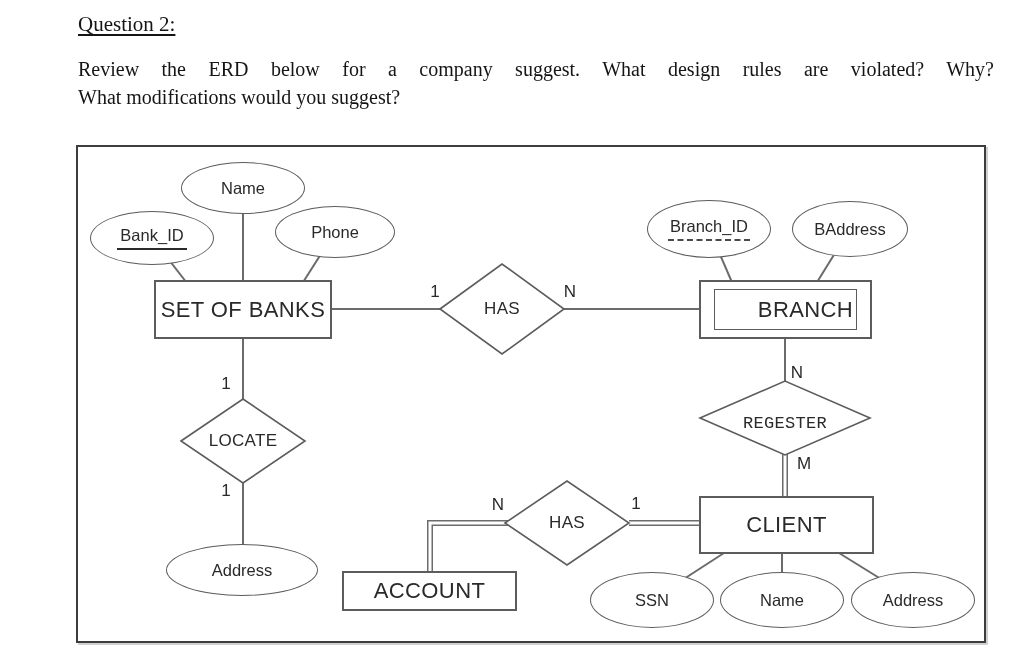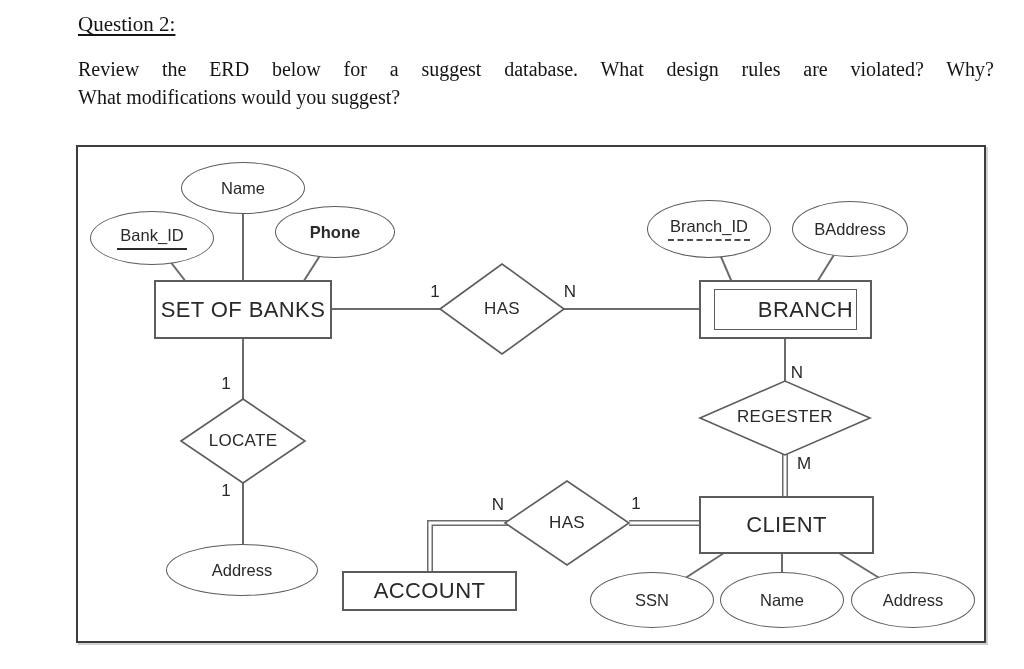--- a/index.html
+++ b/index.html
@@ -72,21 +72,21 @@
   }
   .u-solid  { border-bottom: 2px solid #2a2a2a; padding: 0 3px 3px 3px; }
   .u-dashed { border-bottom: 2px dashed #4a4a4a; padding: 0 2px 3px 2px; }
 </style>
 </head>
 <body>
 
 <div class="page">
 
   <div class="q-heading">Question 2:</div>
-  <div class="q-line1">Review the ERD below for a suggest database. What design rules are violated? Why?</div>
+  <div class="q-line1">Review the ERD below for a company suggest. What design rules are violated? Why?</div>
   <div class="q-line2">What modifications would you suggest?</div>
 
   <div class="erd-box">
 
     <svg width="906" height="494" viewBox="0 0 906 494">
       <g stroke="#6b6b6b" stroke-width="2" fill="none">
         <line x1="165" y1="41" x2="165" y2="150"></line>
         <line x1="74" y1="91" x2="112" y2="140"></line>
         <line x1="257" y1="85" x2="222" y2="140"></line>
         <line x1="252" y1="162" x2="623" y2="162"></line>
@@ -116,21 +116,21 @@
         <polygon points="427,376 489,334 551,376 489,418"></polygon>
       </g>
     </svg>
 
     <div class="shape ellipse" style="left:103px; top:15px;  width:124px; height:52px;">
       <span>Name</span>
     </div>
     <div class="shape ellipse" style="left:12px;  top:64px;  width:124px; height:54px;">
       <span class="u-solid">Bank_ID</span>
     </div>
-    <div class="shape ellipse" style="left:197px; top:59px;  width:120px; height:52px;font-weight:bold;">
+    <div class="shape ellipse" style="left:197px; top:59px;  width:120px; height:52px;">
       <span>Phone</span>
     </div>
     <div class="shape ellipse" style="left:569px; top:53px;  width:124px; height:58px;">
       <span class="u-dashed">Branch_ID</span>
     </div>
     <div class="shape ellipse" style="left:714px; top:54px;  width:116px; height:56px;">
       <span>BAddress</span>
     </div>
     <div class="shape ellipse" style="left:88px;  top:397px; width:152px; height:52px;">
       <span>Address</span>
@@ -155,21 +155,21 @@
     </div>
     <div class="shape rect" style="left:621px; top:349px; width:175px; height:58px;">
       <span>CLIENT</span>
     </div>
     <div class="shape rect" style="left:264px; top:424px; width:175px; height:40px;">
       <span>ACCOUNT</span>
     </div>
 
     <div class="diamond-label" style="left:374px; top:150px; width:100px; height:24px;">HAS</div>
     <div class="diamond-label" style="left:115px; top:282px; width:100px; height:24px;text-align:center;">LOCATE</div>
-    <div class="diamond-label" style="left:627px; top:258px; width:160px; height:24px;">REGESTER</div>
+    <div class="diamond-label" style="left:627px; top:264px; width:160px; height:24px;font-family:Liberation Mono, monospace;">REGESTER</div>
     <div class="diamond-label" style="left:439px; top:364px; width:100px; height:24px;">HAS</div>
 
     <span class="card" style="left:357px; top:145px;">1</span>
     <span class="card" style="left:492px; top:145px;">N</span>
     <span class="card" style="left:719px; top:226px;">N</span>
     <span class="card" style="left:726px; top:317px;">M</span>
     <span class="card" style="left:148px; top:237px;">1</span>
     <span class="card" style="left:148px; top:344px;">1</span>
     <span class="card" style="left:420px; top:358px;">N</span>
     <span class="card" style="left:558px; top:357px;">1</span>

